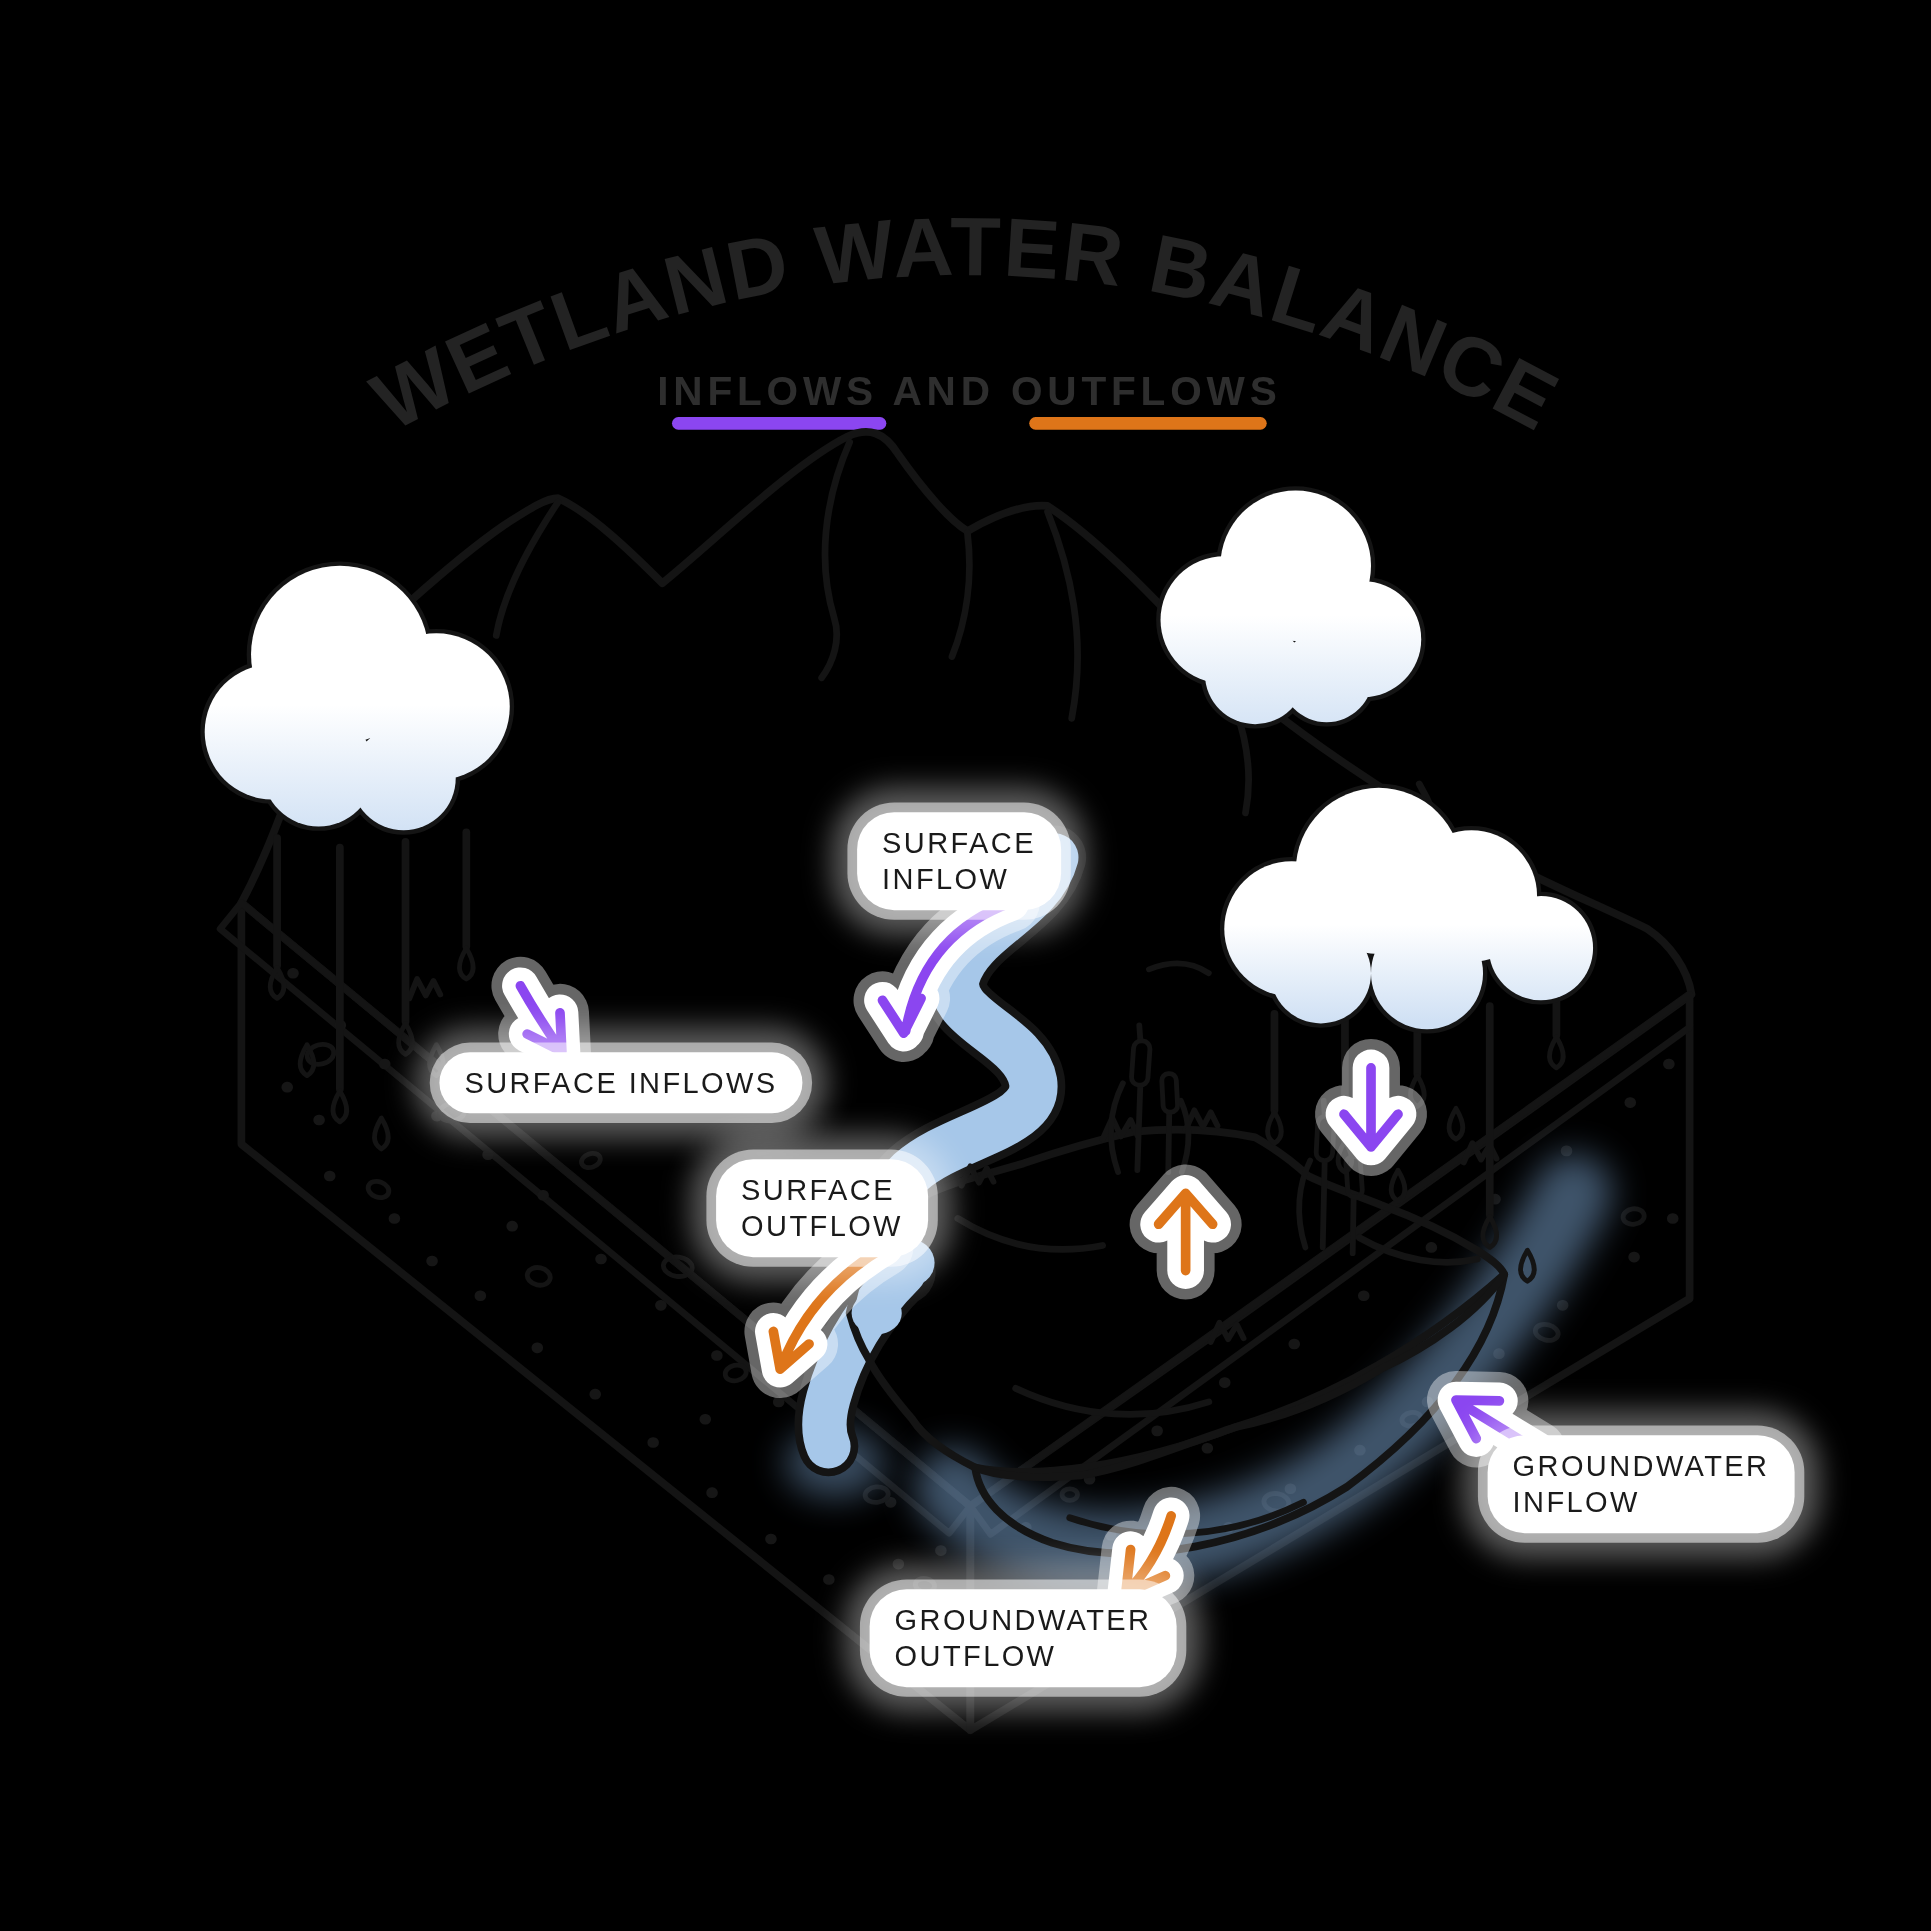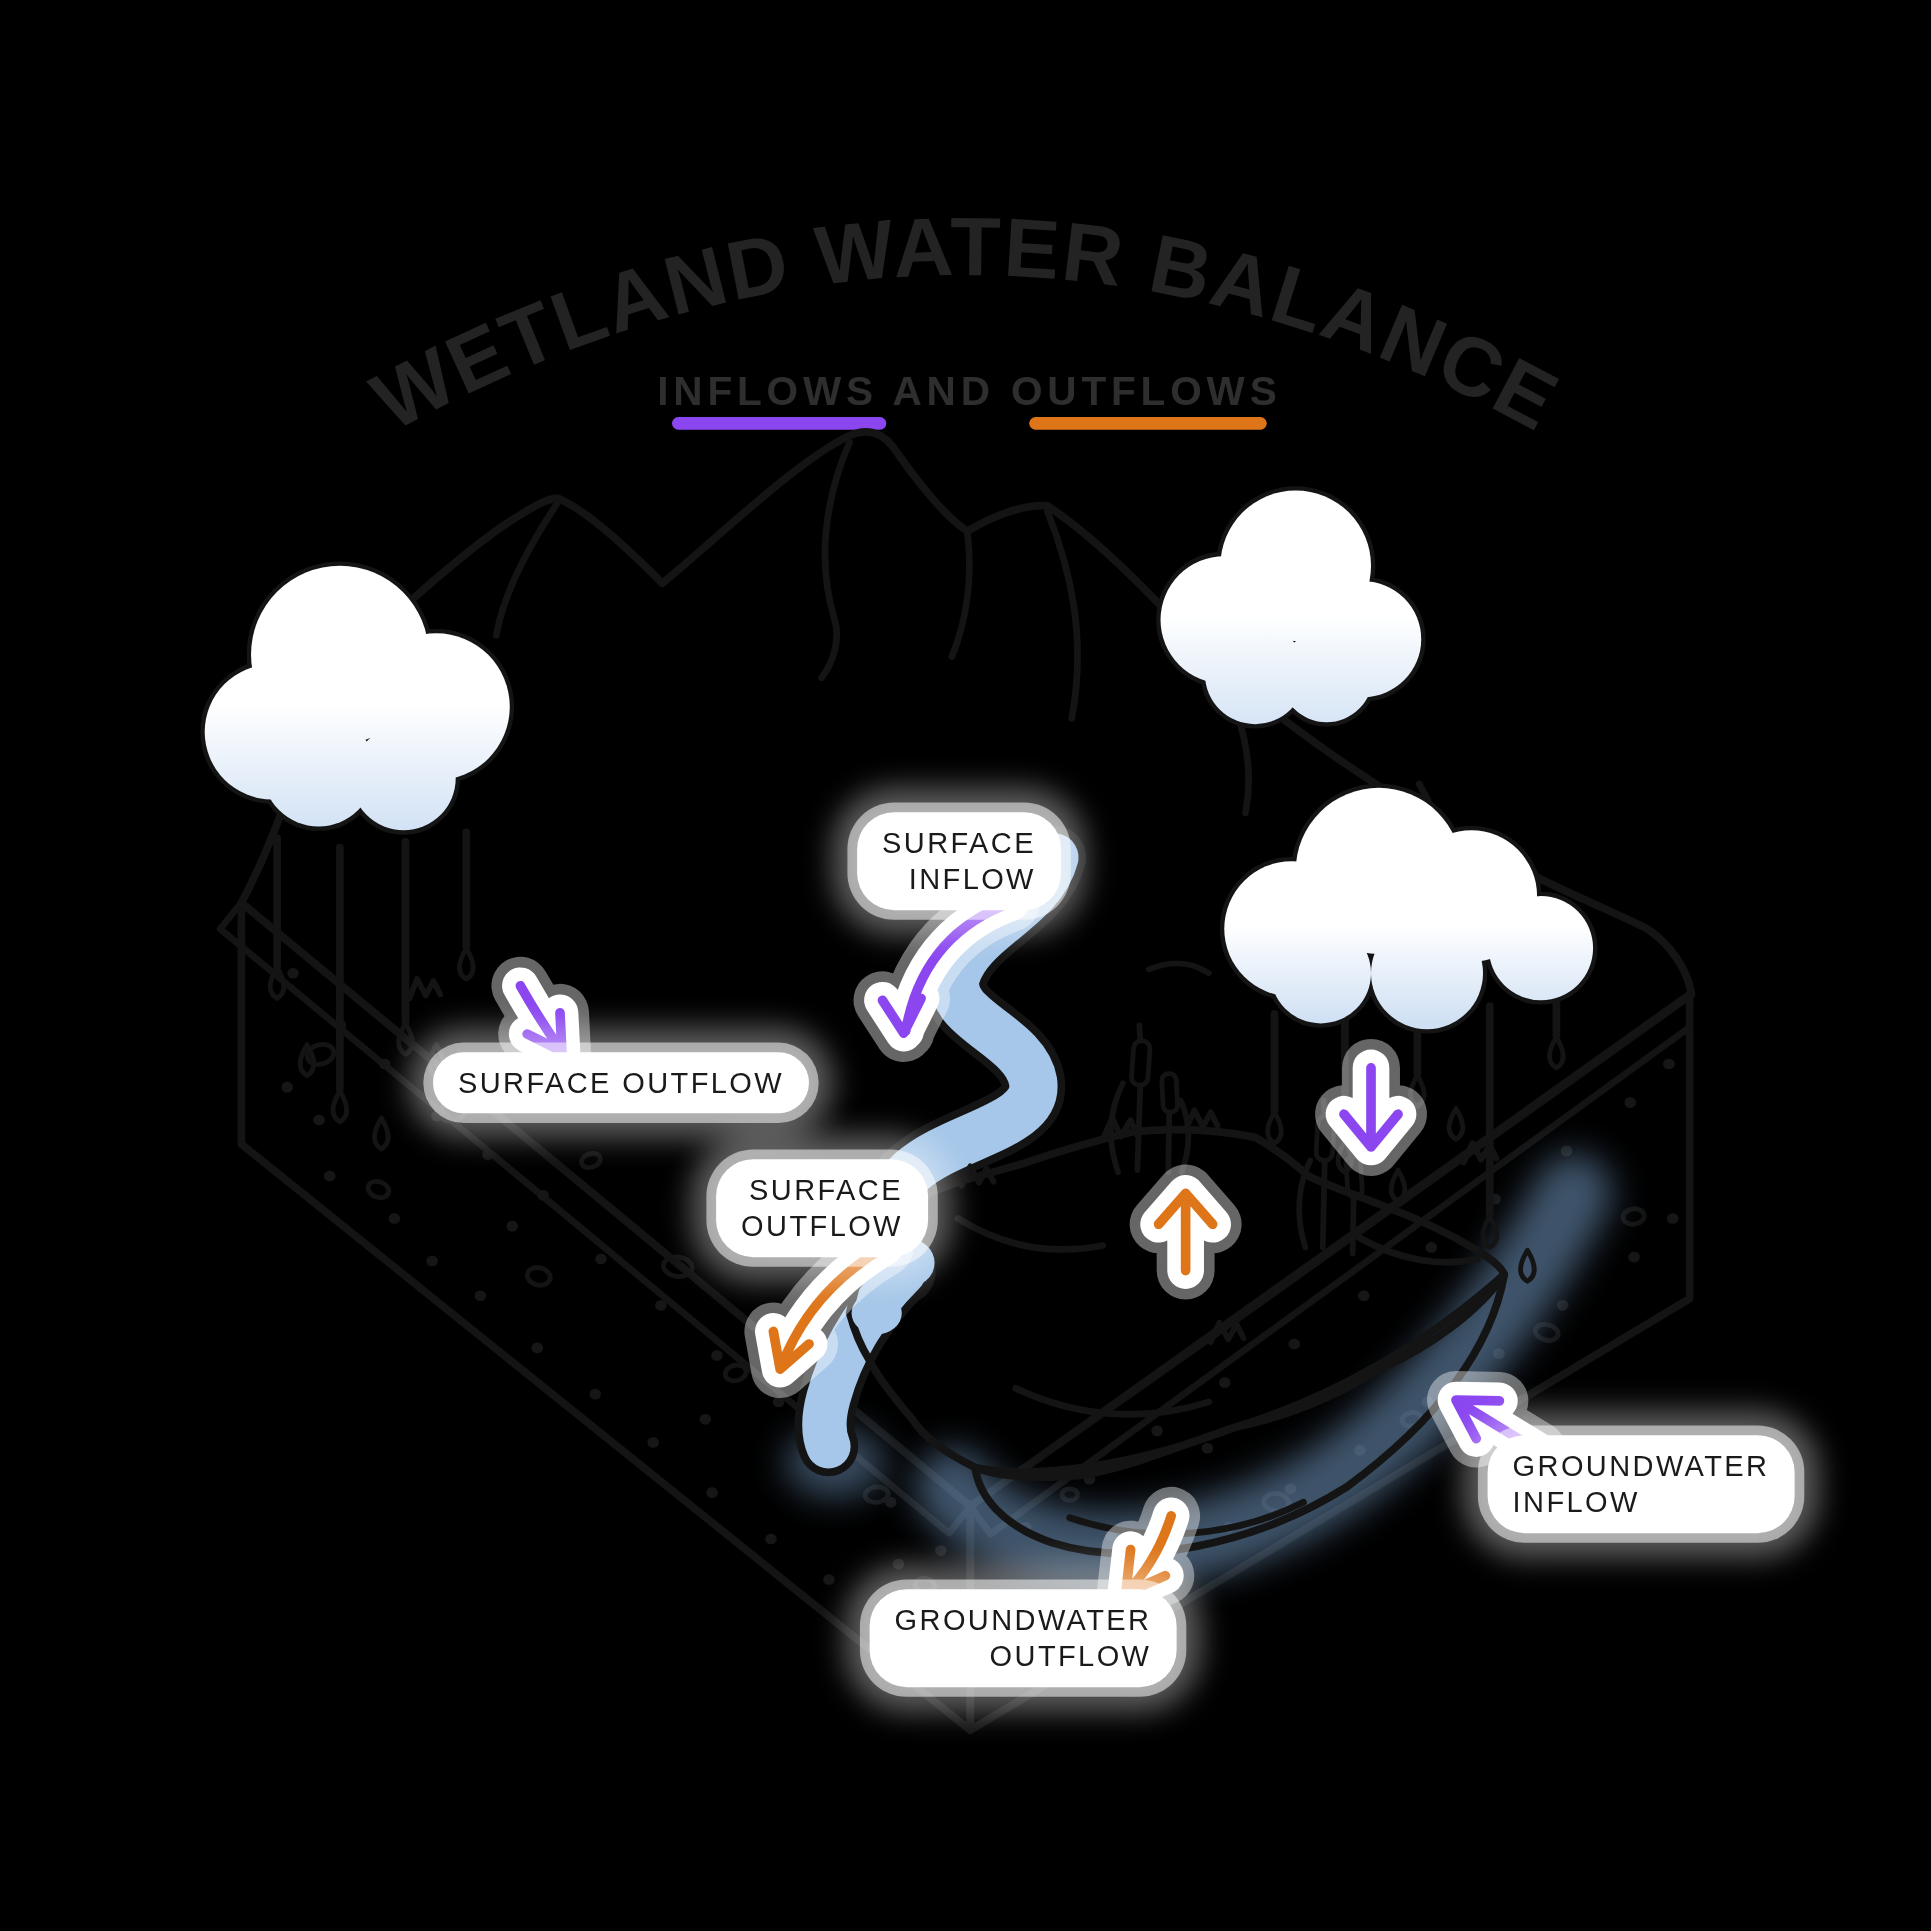--- a/index.html
+++ b/index.html
@@ -15,21 +15,21 @@
   .arrow use.halo{stroke:rgba(255,255,255,.40);stroke-width:60;}
   .arrow use.out{stroke:#ffffff;stroke-width:38;}
   .arrow.inflow  use.core{stroke:#8B46F0;stroke-width:10;}
   .arrow.outflow use.core{stroke:#DE7519;stroke-width:10;}
 
   
   .pill{
     position:absolute;transform:translate(-50%,-50%);
     background:#fff;color:#1a1a1a;
     font-size:29px;line-height:1.25;letter-spacing:2.4px;
-    text-align:right;padding:12.6px 25px;border-radius:37px;white-space:nowrap;
+    text-align:left;padding:12.6px 25px;border-radius:37px;white-space:nowrap;
     box-shadow:0 0 0 9.7px rgba(255,255,255,.52),0 0 29px 25px rgba(255,255,255,.36);
   }
   .pill span{display:block;}
   .pill.align-left{text-align:left;}
 
   
   text.title{fill:#232323;font-weight:bold;font-size:86px;letter-spacing:2px;}
   text.subtitle{fill:#2e2e2e;font-weight:bold;font-size:42px;letter-spacing:5px;}
 </style>
 </head>
@@ -335,21 +335,21 @@
         <use href="#arr-gwi" class="core"></use>
   </g>
   <g class="arrow outflow">
     <use href="#arr-gwo" class="halo"></use>
         <use href="#arr-gwo" class="out"></use>
         <use href="#arr-gwo" class="core"></use>
   </g>
 </svg>
 
 <div class="pill" style="left:621px;top:1083px;">
-  <span>SURFACE OUTFLOW</span>
+  <span>SURFACE INFLOWS</span>
 </div>
 
 <div class="pill" style="left:959px;top:861px;">
   <span>SURFACE</span>
   <span>INFLOW</span>
 </div>
 
 
 <div class="pill" style="left:822px;top:1208px;">
   <span>SURFACE</span>

